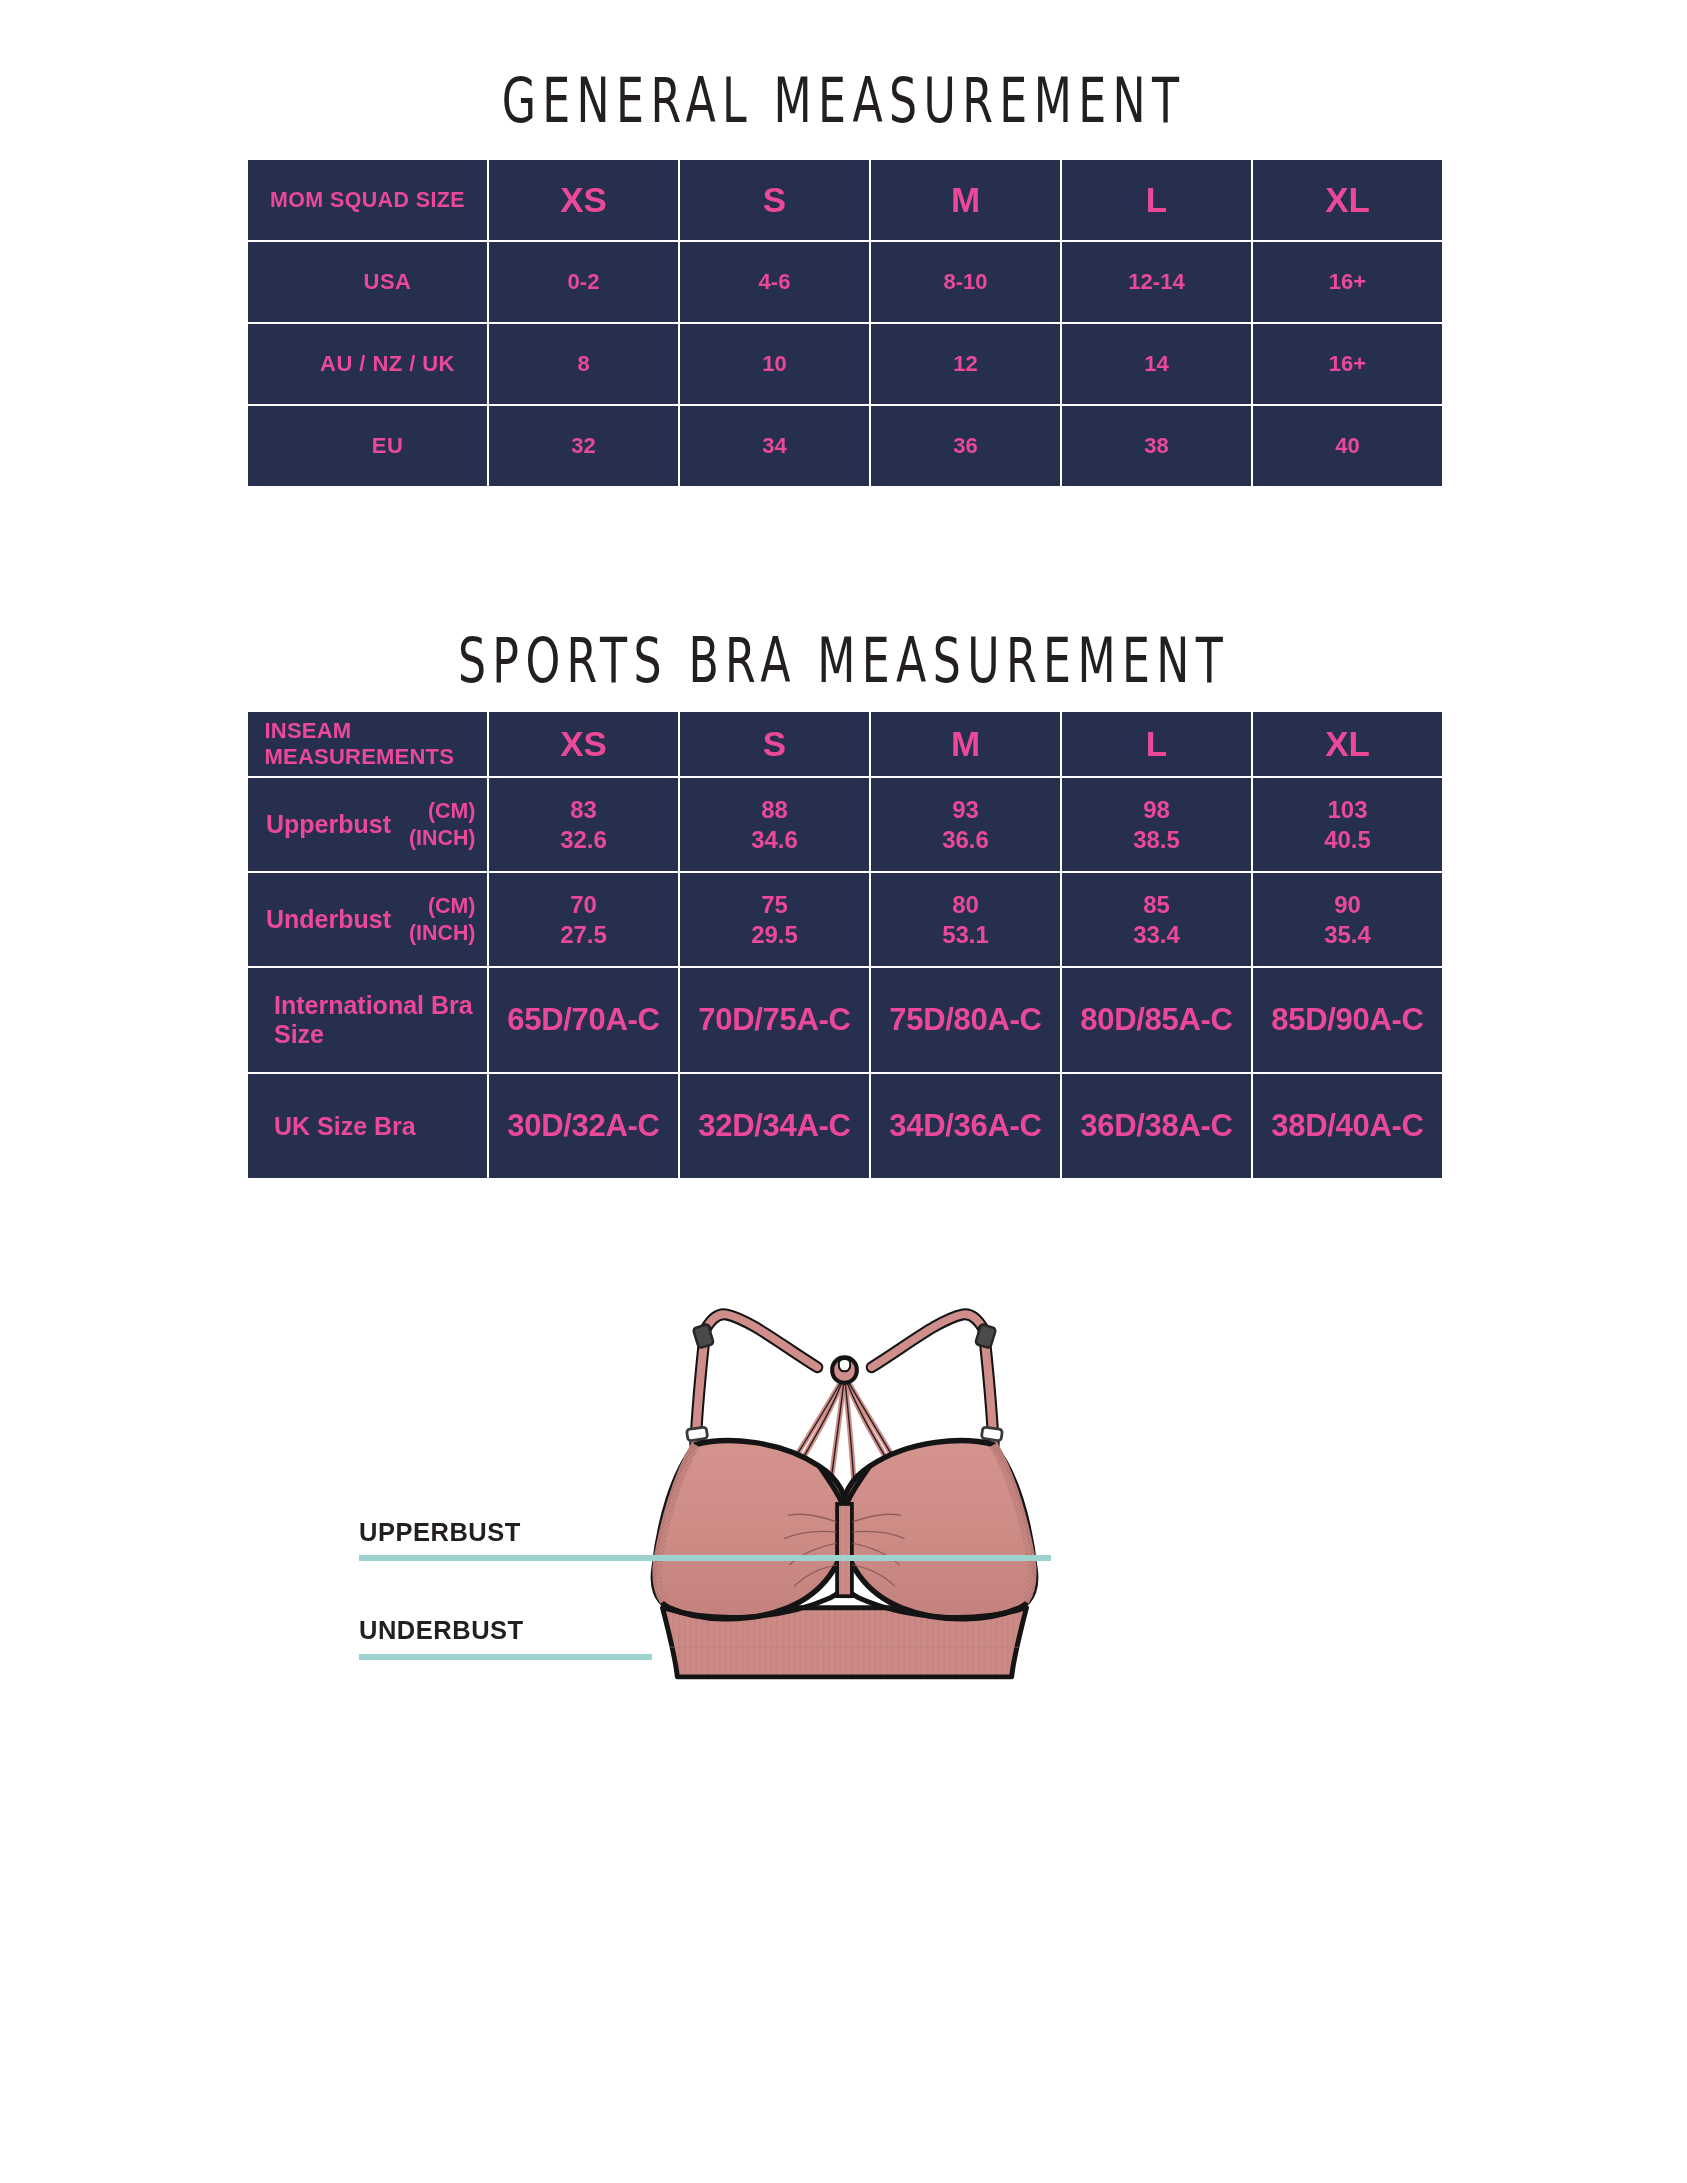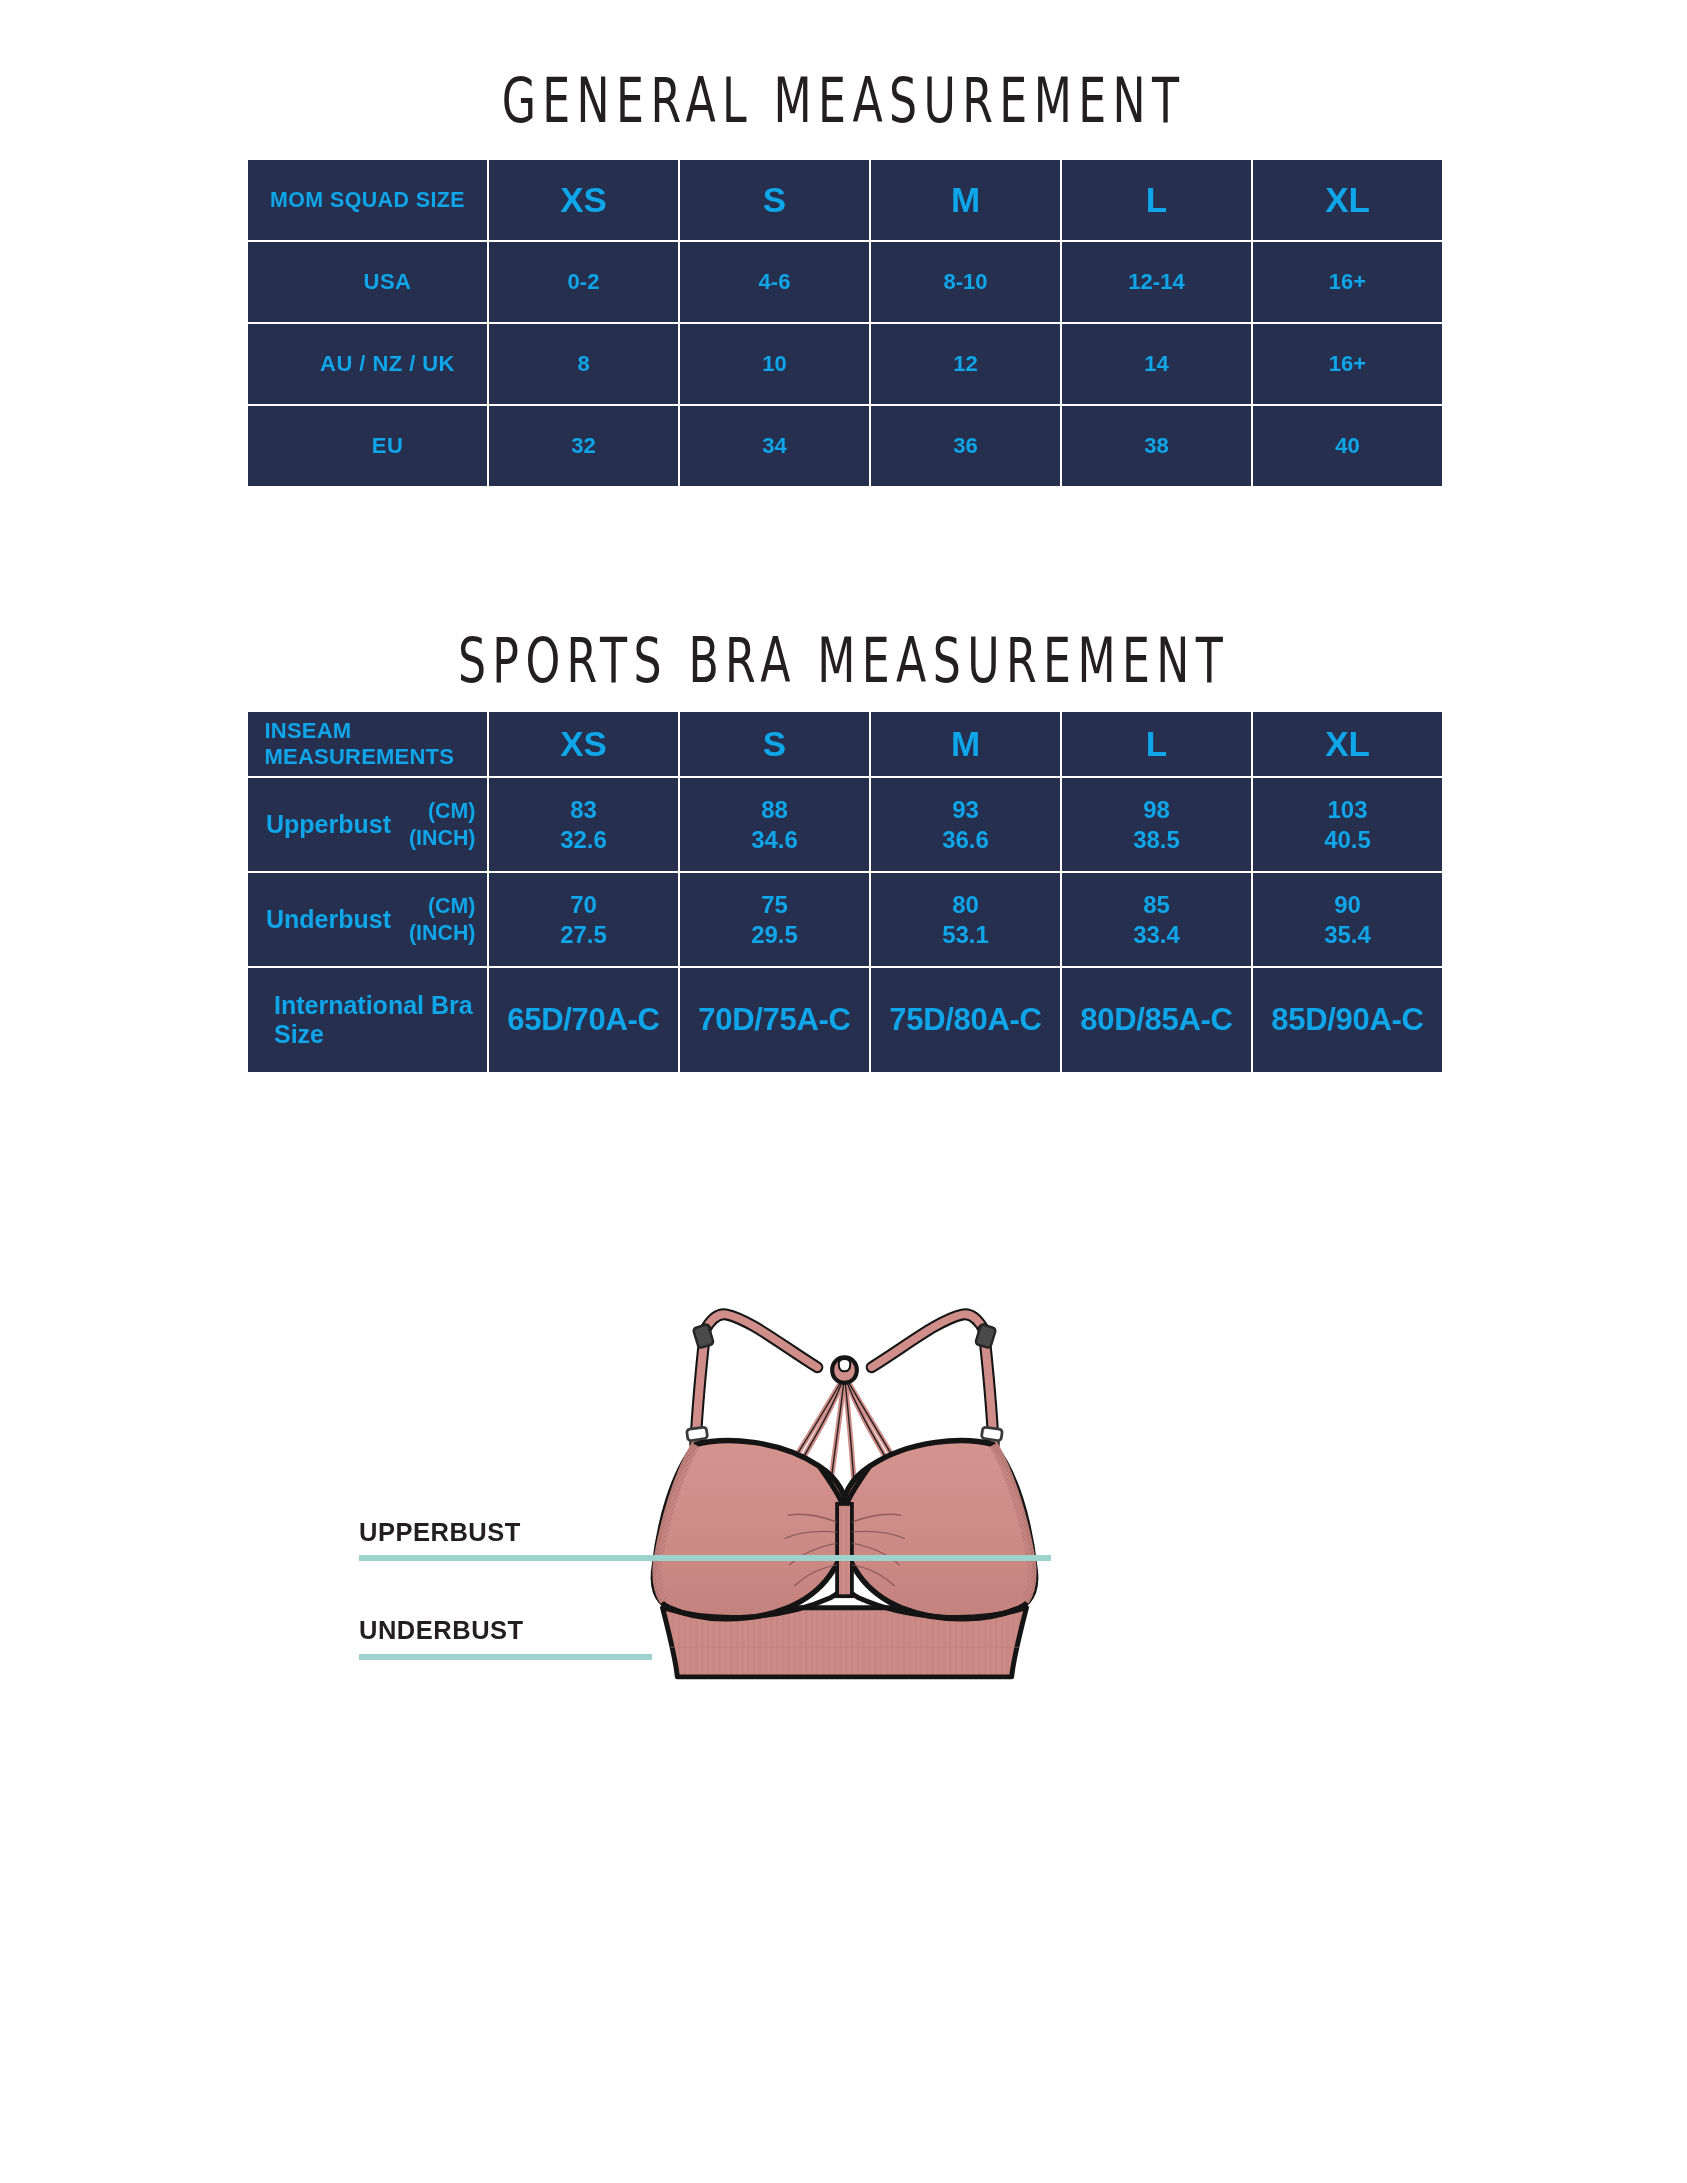--- a/index.html
+++ b/index.html
@@ -61,21 +61,21 @@
     width: 1195px;
   }
   #table-sportsbra {
     left: 246px;
     top: 710px;
     width: 1196px;
   }
 
   .size-table td, .size-table th {
     background: #26304e;
-    color: #0ea5e9;
+    color: #ec4899;
     padding: 0;
     vertical-align: middle;
     text-align: center;
     font-weight: bold;
     border: 0;
   }
 
   
   #table-general col.c-label { width: 239px; }
   #table-general col.c-size  { width: 189px; }
@@ -329,20 +329,30 @@
         <td>
           <span class="rowlabel-single">International Bra Size</span>
         </td>
         <td><span class="bra-size-val">65D/70A-C</span></td>
         <td><span class="bra-size-val">70D/75A-C</span></td>
         <td><span class="bra-size-val">75D/80A-C</span></td>
         <td><span class="bra-size-val">80D/85A-C</span></td>
         <td><span class="bra-size-val">85D/90A-C</span></td>
       </tr>
 
+      <tr class="single">
+        <td>
+          <span class="rowlabel-single">UK Size Bra</span>
+        </td>
+        <td><span class="bra-size-val">30D/32A-C</span></td>
+        <td><span class="bra-size-val">32D/34A-C</span></td>
+        <td><span class="bra-size-val">34D/36A-C</span></td>
+        <td><span class="bra-size-val">36D/38A-C</span></td>
+        <td><span class="bra-size-val">38D/40A-C</span></td>
+      </tr>
     </tbody>
   </table>
 
   <div id="diagram"></div>
 
   <svg id="bra-svg" viewBox="0 0 530 510" xmlns="http://www.w3.org/2000/svg">
     <defs>
       <linearGradient id="cupGrad" x1="0" y1="0" x2="0" y2="1">
         <stop offset="0%" stop-color="#d4938e"></stop>
         <stop offset="55%" stop-color="#cd8b86"></stop>

